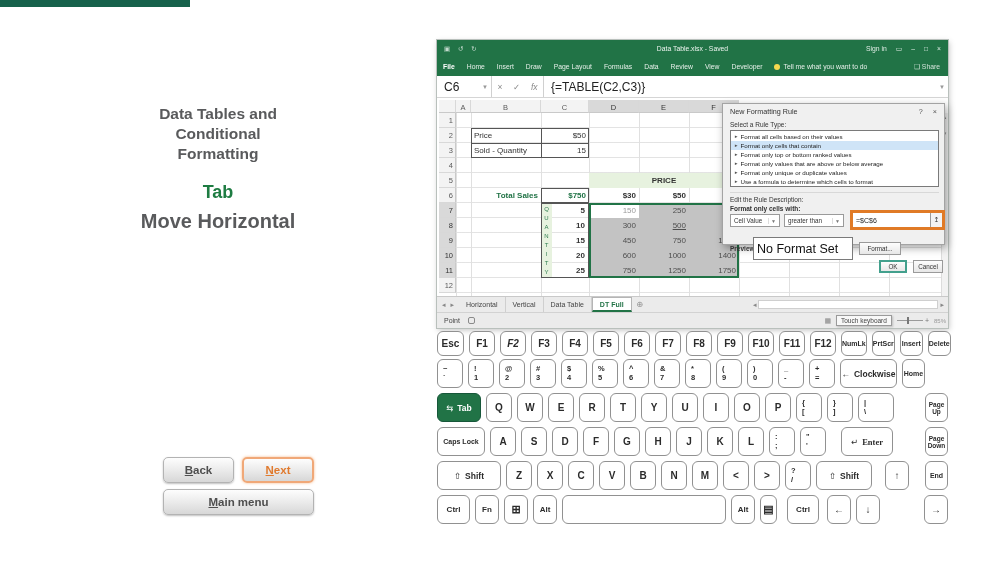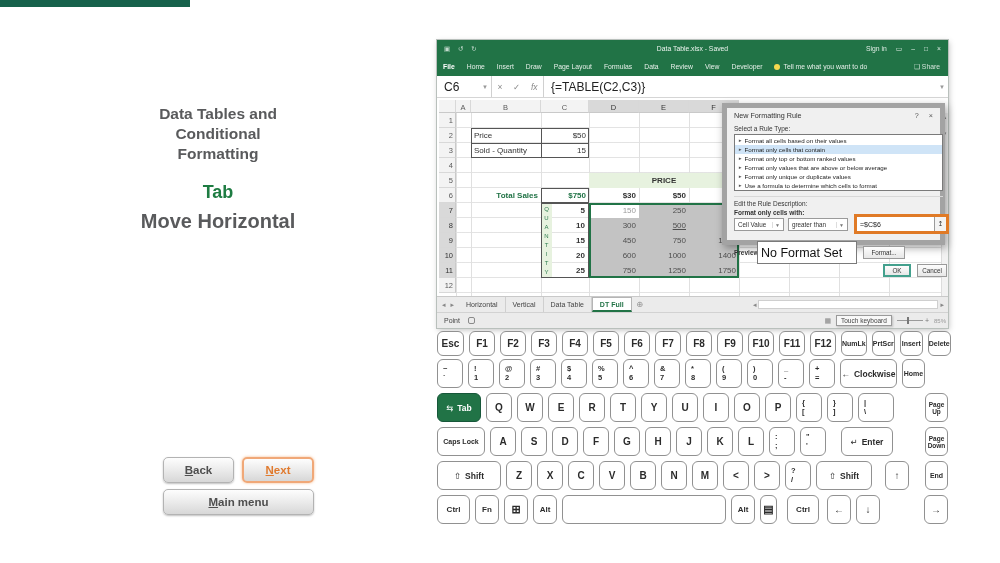--- a/index.html
+++ b/index.html
@@ -90,21 +90,21 @@
   #status-mode { padding-left:7px; }
   #rec-icon { width:7px; height:7px; border:1px solid #8a8a8a; border-radius:2px; margin-left:8px; }
   #status-right { margin-left:auto; display:flex; align-items:center; gap:5px; padding-right:2px; }
   #touchkb { border:1px solid #9a9a9a; background:#f8f8f8; padding:1px 4px; font-size:6.5px; box-shadow:1px 1px 2px rgba(0,0,0,.2); }
   #zoomslider { display:flex; align-items:center; gap:2px; color:#777; }
   #zoomslider .line { width:26px; height:1px; background:#9a9a9a; position:relative; }
   #zoomslider .knob { position:absolute; left:10px; top:-3px; width:2px; height:7px; background:#777; }
 
   
   #dlg { position:absolute; left:285px; top:63px; width:223px; height:142px; background:#f0f0f0;
-    border:5px solid #a3a3a3; box-shadow:2px 3px 8px rgba(0,0,0,.35); font-size:6.5px; color:#333; z-index:20; }
+    border:1px solid #a3a3a3; box-shadow:2px 3px 8px rgba(0,0,0,.35); font-size:6.5px; color:#333; z-index:20; }
   #dlg-title { position:absolute; left:0; top:0; right:0; height:14px; display:flex; align-items:center;
     padding:0 7px; font-size:7.2px; color:#333; }
   #dlg-title .x { margin-left:10px; color:#555; cursor:pointer; }
   #dlg-title .q { margin-left:auto; color:#555; cursor:pointer; }
   #rule-label { position:absolute; left:7px; top:17px; }
   #rulelist { position:absolute; left:7px; top:26px; width:209px; height:57px; background:#fff;
     border:1px solid #7a7a7a; padding-top:1px; }
   .rule-item { font-size:6.2px; padding:0 3px; height:9px; display:flex; align-items:center; gap:2px; cursor:pointer; color:#222; }
   .rule-item.sel { background:#cfe4f7; }
   .rule-item .arrow { font-size:4.5px; color:#555; }
@@ -392,21 +392,21 @@
       <div class="dlg-btn" id="fmt-btn">Format...</div>
       <div class="dlg-btn" id="ok-btn">OK</div>
       <div class="dlg-btn" id="cancel-btn">Cancel</div>
     </div>
   </div>
 
   <div id="keyboard">
       <div class="krow">
         <div class="key " style="flex-basis: 27px;">Esc</div>
         <div class="key " style="flex-basis: 26px;">F1</div>
-        <div class="key " style="flex-basis: 26px;">F2</div>
+        <div class="key " style="flex-basis: 26px; font-style: italic;">F2</div>
         <div class="key " style="flex-basis: 26px;">F3</div>
         <div class="key " style="flex-basis: 26px;">F4</div>
         <div class="key " style="flex-basis: 26px;">F5</div>
         <div class="key " style="flex-basis: 26px;">F6</div>
         <div class="key " style="flex-basis: 26px;">F7</div>
         <div class="key " style="flex-basis: 26px;">F8</div>
         <div class="key " style="flex-basis: 26px;">F9</div>
         <div class="key " style="flex-basis: 26px;">F10</div>
         <div class="key " style="flex-basis: 26px;">F11</div>
         <div class="key " style="flex-basis: 26px;">F12</div>
@@ -520,21 +520,21 @@
         <div class="key  dual" style="flex-basis: 26px;">
           <div style="display: block;">:</div>
           <div style="display: block;">;</div>
         </div>
         <div class="key  dual" style="flex-basis: 26px;">
           <div style="display: block;">"</div>
           <div style="display: block;">'</div>
         </div>
         <div class="key lbl" style="flex-basis: 52px; margin-left: 10px;">
           <div class="kicon">↵</div>
-          <div style="display: inline;">Enter</div>
+          <div style="display: inline; font-family: Liberation Serif, serif;">Enter</div>
         </div>
         <div class="key two sm" style="flex-basis: 23px; margin-left: auto;">
           <div style="display: block;">Page</div>
           <div style="display: block;">Down</div>
         </div>
       </div>
       <div class="krow">
         <div class="key lbl" style="flex-basis: 64px;">
           <div class="kicon">⇧</div>
           <div style="display: inline;">Shift</div>

